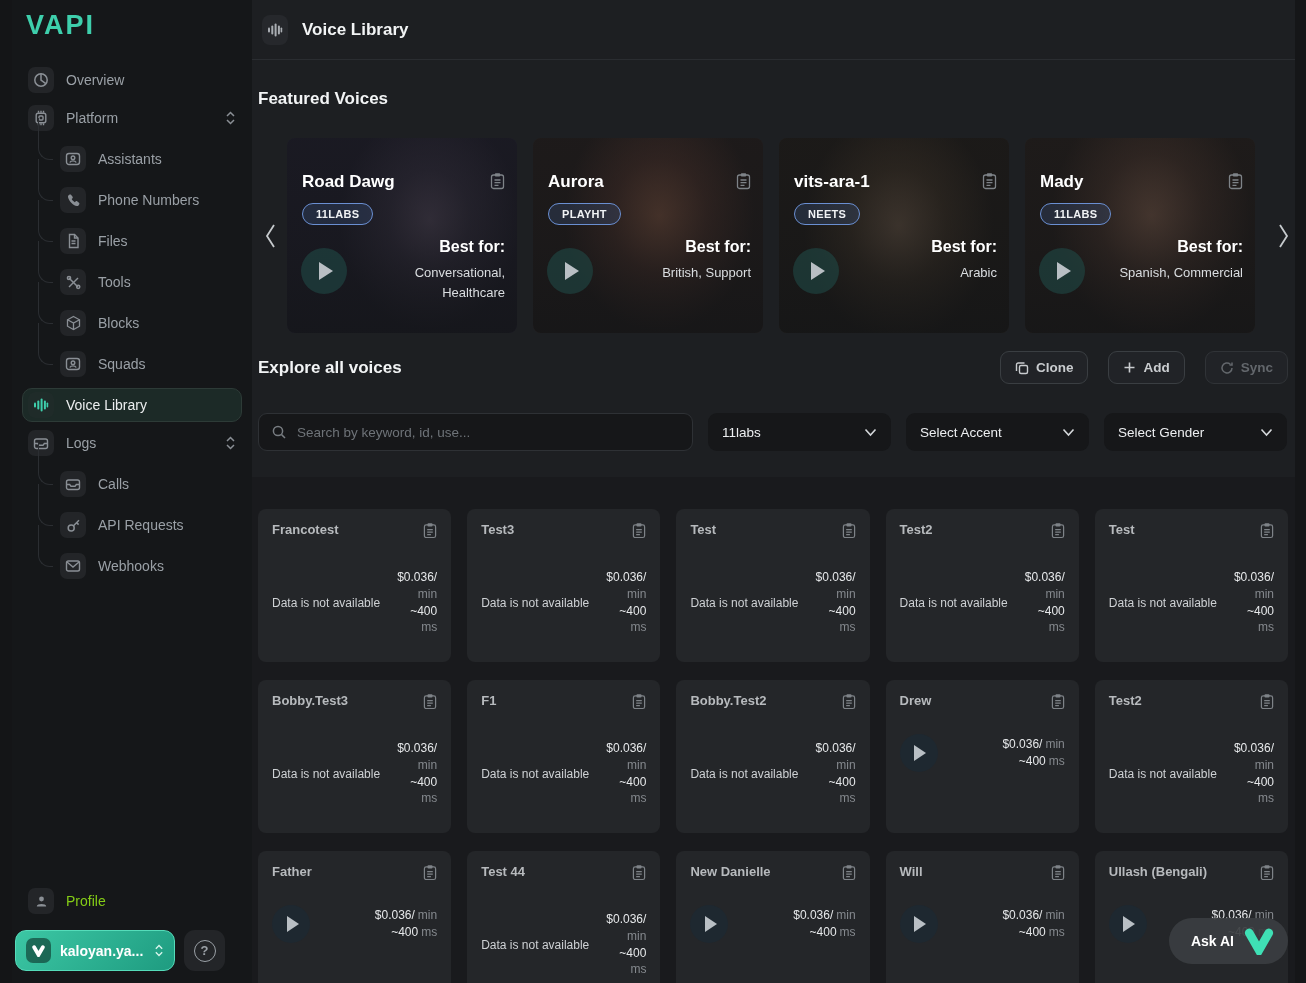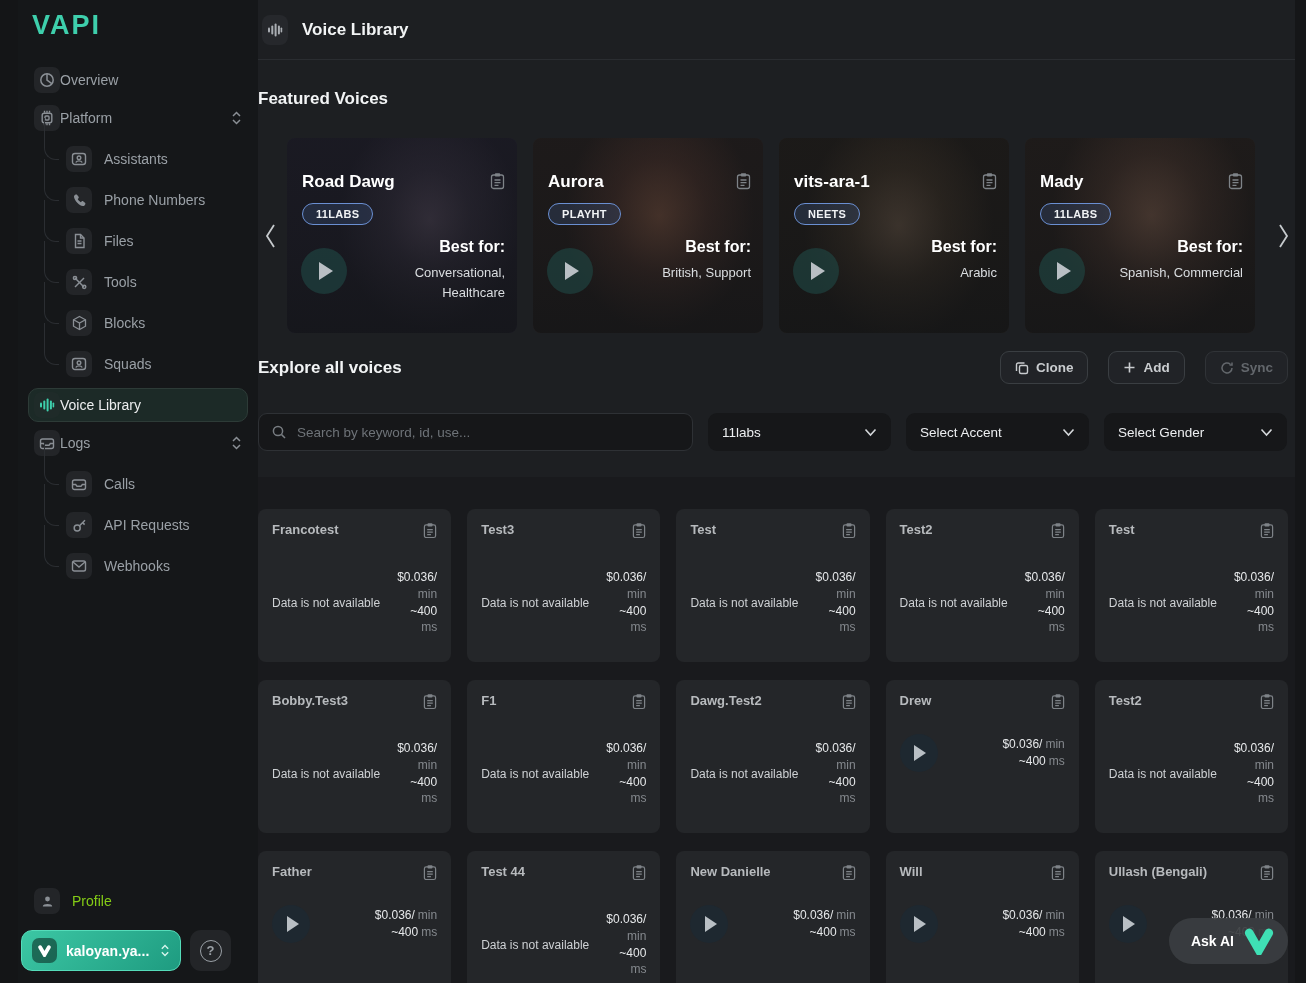--- a/index.html
+++ b/index.html
@@ -2,25 +2,25 @@
 <html><head>
 <meta charset="utf-8">
 <style>
   * { margin:0; padding:0; box-sizing:border-box; }
   html,body { width:1306px; height:983px; overflow:hidden; background:#141517;
     font-family:"Liberation Sans", sans-serif; color:#e8eaed; }
 
   .icon svg { display:block; }
 
   
-  .sidebar { position:absolute; left:18px; top:0; width:240px; height:983px; background:#151719; z-index:2; }
+  .sidebar { position:absolute; left:12px; top:0; width:240px; height:983px; background:#151719; z-index:2; }
   .logo { padding:10px 0 0 14px; font-size:27px; font-weight:800; letter-spacing:2px; color:#3ecfac; }
 
   .nav { margin-top:22px; }
-  .nav-item { display:flex; align-items:center; margin:4px 10px; padding:4px 6px;
+  .nav-item { display:flex; align-items:center; gap:12px; margin:4px 10px; padding:4px 6px;
     color:#9aa0a6; font-size:14px; border-radius:10px; cursor:pointer; }
   .ibox { width:26px; height:26px; border-radius:7px; background:#232528; color:#8a8f95;
     display:flex; align-items:center; justify-content:center; flex:0 0 26px; }
   .chev { margin-left:auto; color:#8a8f95; }
 
   .sub-list { margin-left:48px; }
   .sub-item { position:relative; display:flex; align-items:center; gap:12px; padding:7px 0; margin:1px 0;
     color:#9aa0a6; font-size:14px; cursor:pointer; }
   .sub-item::before { content:""; position:absolute; left:-22px; top:-21px; width:14px; height:41px;
     border-left:1.5px solid #2b2e32; border-bottom:1.5px solid #2b2e32; border-bottom-left-radius:12px; }
@@ -676,21 +676,21 @@
               </div>
               <div>
                 <span>~400</span>
                 <span class="dim">ms</span>
               </div>
             </div>
           </div>
         </div>
         <div class="vcard">
           <div class="vc-top">
-            <span class="vc-title">Dawg.Test2</span>
+            <span class="vc-title">Bobby.Test2</span>
             <span class="clip icon">
               <svg width="14" height="17" viewBox="0 0 15 18" fill="none" stroke="currentColor" stroke-width="1.3">
                 <rect x="1.5" y="3" width="12" height="13.5" rx="2"></rect>
                 <rect x="4.8" y="1.2" width="5.4" height="3.4" rx="1" fill="currentColor" stroke="none"></rect>
                 <path d="M4.5 8 h6 M4.5 10.7 h6 M4.5 13.4 h4"></path>
               </svg>
             </span>
           </div>
           <div class="vc-mid">
             <span class="vc-status">Data is not available</span>

